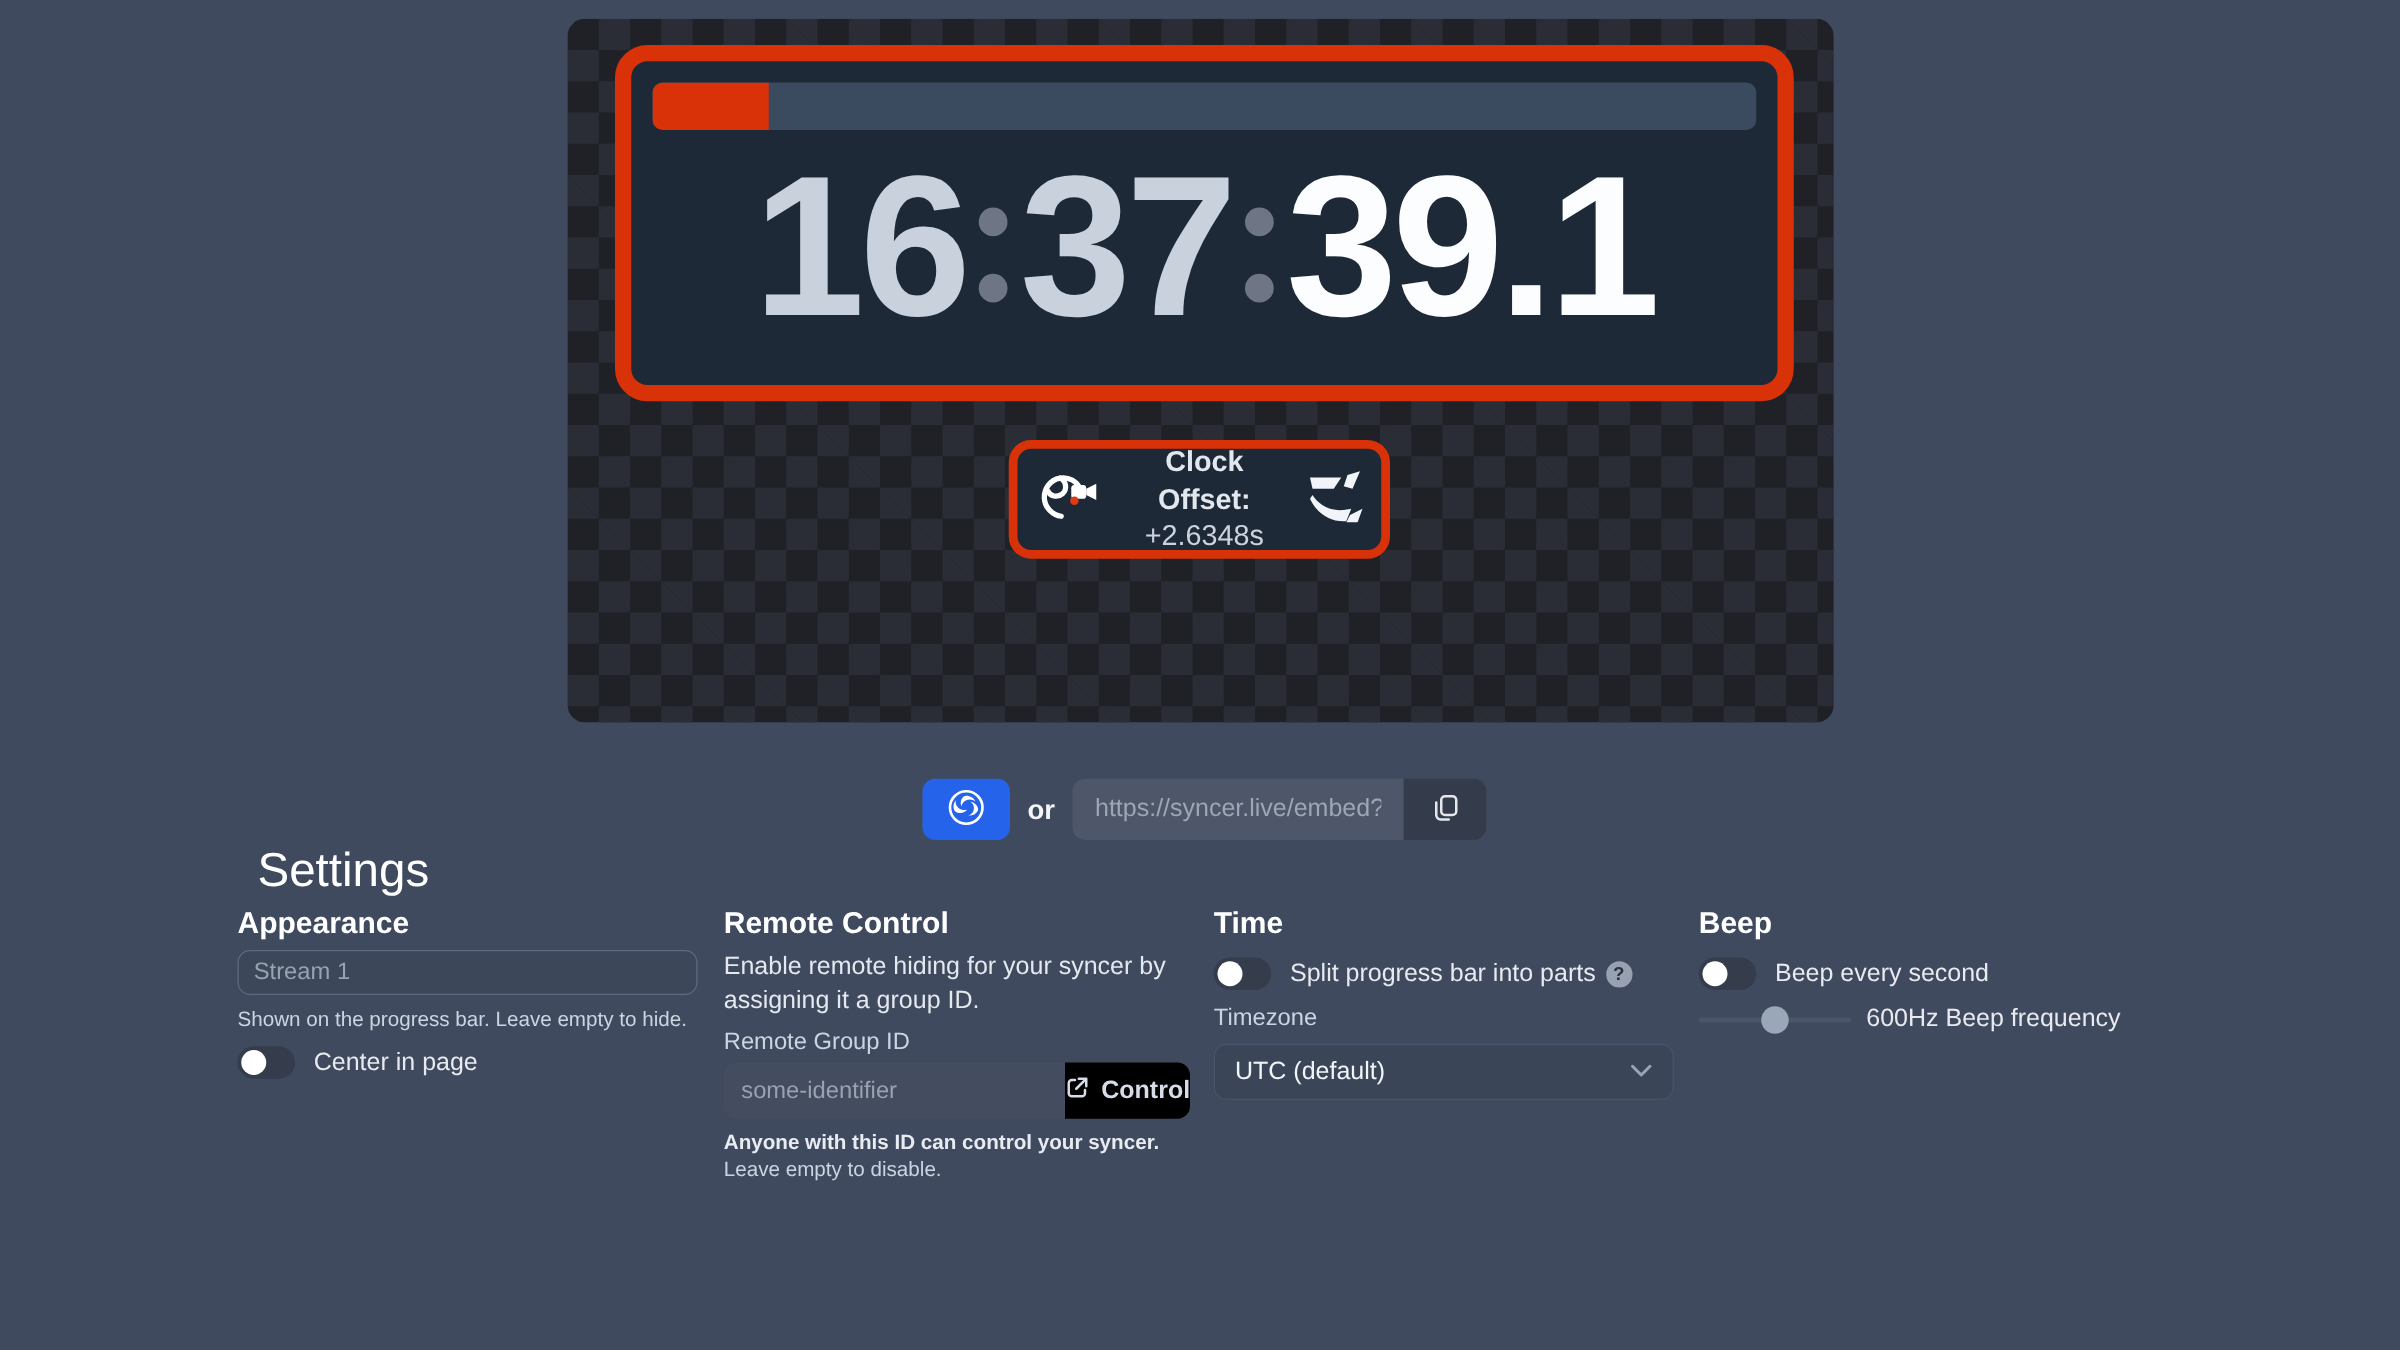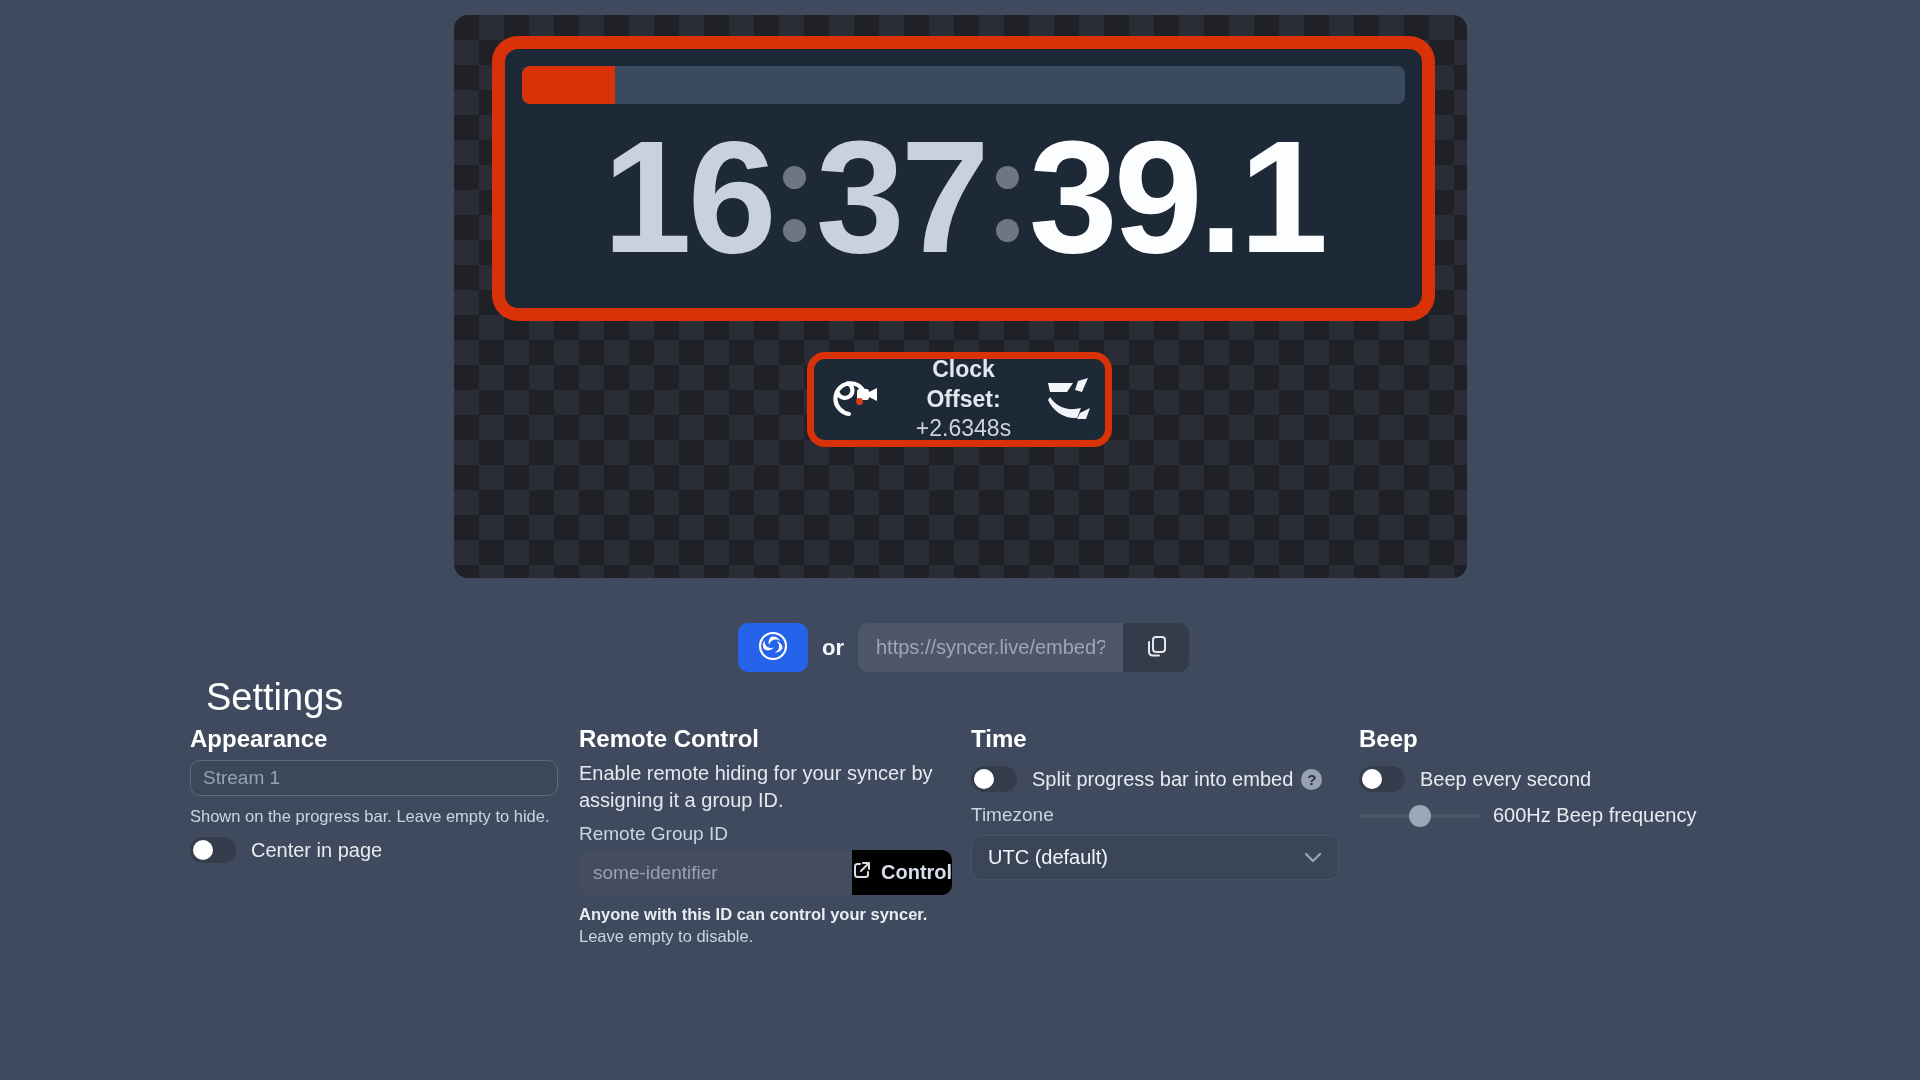--- a/index.html
+++ b/index.html
@@ -276,21 +276,21 @@
   </div>
   <div class="help-text mt8"><span class="bold">Anyone with this ID can control your syncer.</span><span> Leave empty to disable.</span></div>
 </div>
 
 <div class="col col-time">
   <h2>Time</h2>
   <div class="toggle-row mt12">
     <span class="toggle off">
         <span class="knob"></span>
       </span>
-    <span class="toggle-label">Split progress bar into embed</span>
+    <span class="toggle-label">Split progress bar into parts</span>
     <span class="help-circle">?</span>
   </div>
   <div class="field-label mt11">Timezone</div>
   <div class="select-box mt8">
     <span>UTC (default)</span>
     <span class="chev">
       <svg width="18" height="12" viewBox="0 0 18 12" fill="none" stroke="#9aa4b4" stroke-width="2.4" stroke-linecap="round" stroke-linejoin="round">
         <path d="M2 2l7 7 7-7"></path>
       </svg>
     </span>

